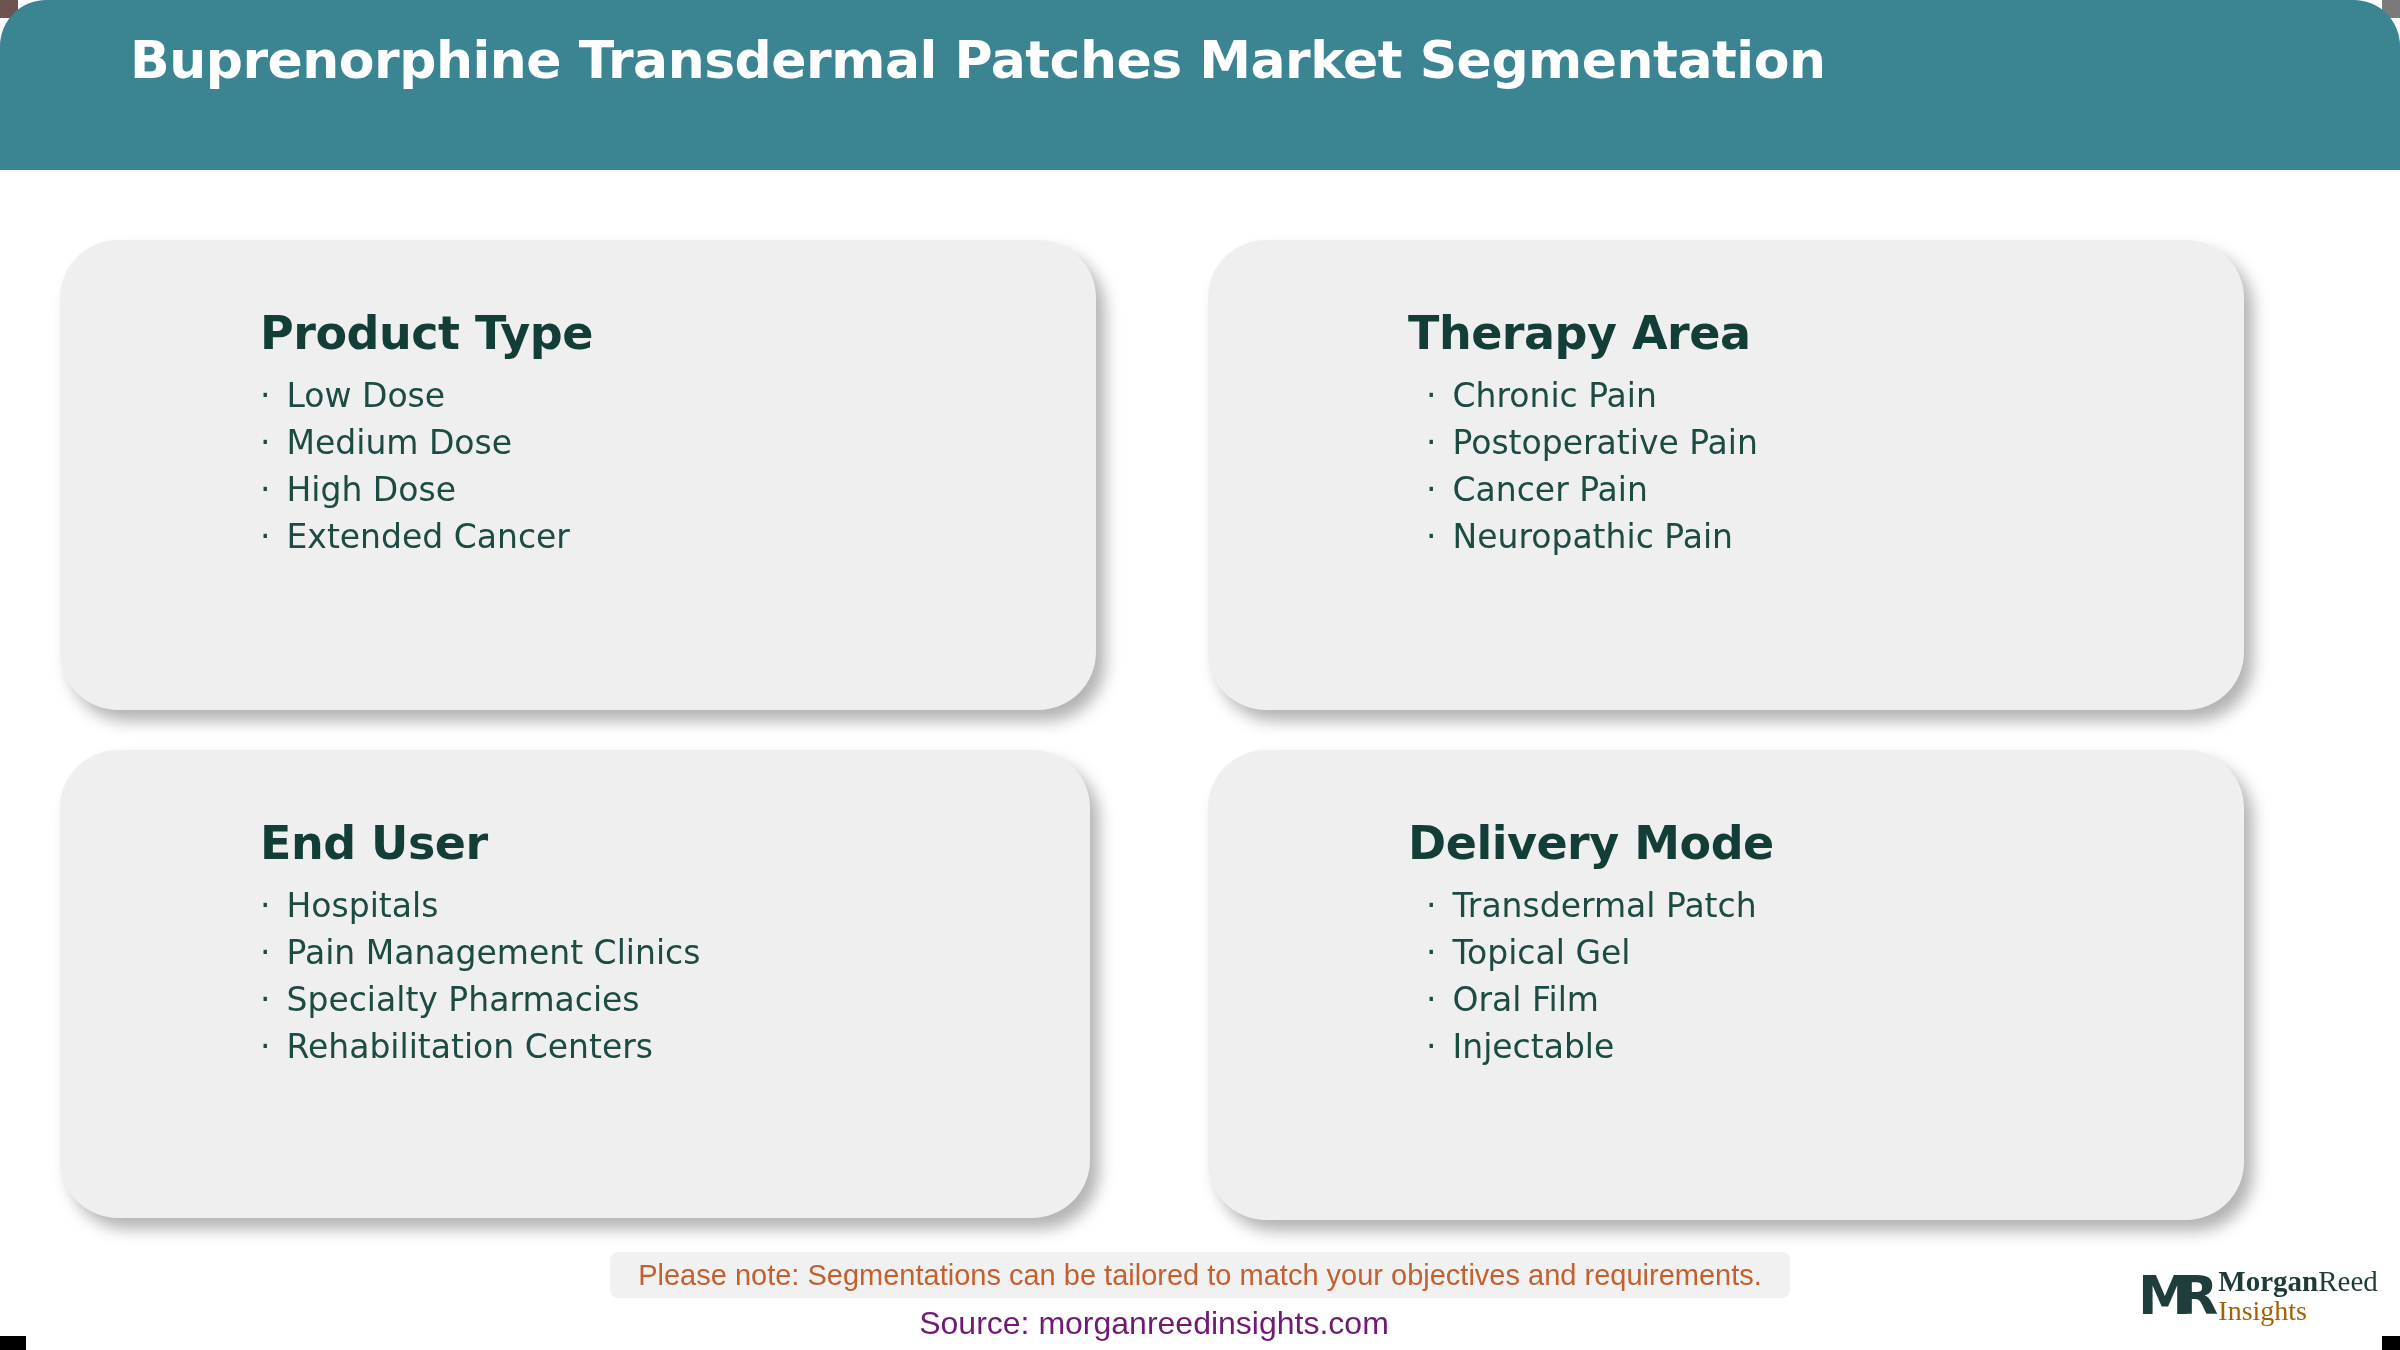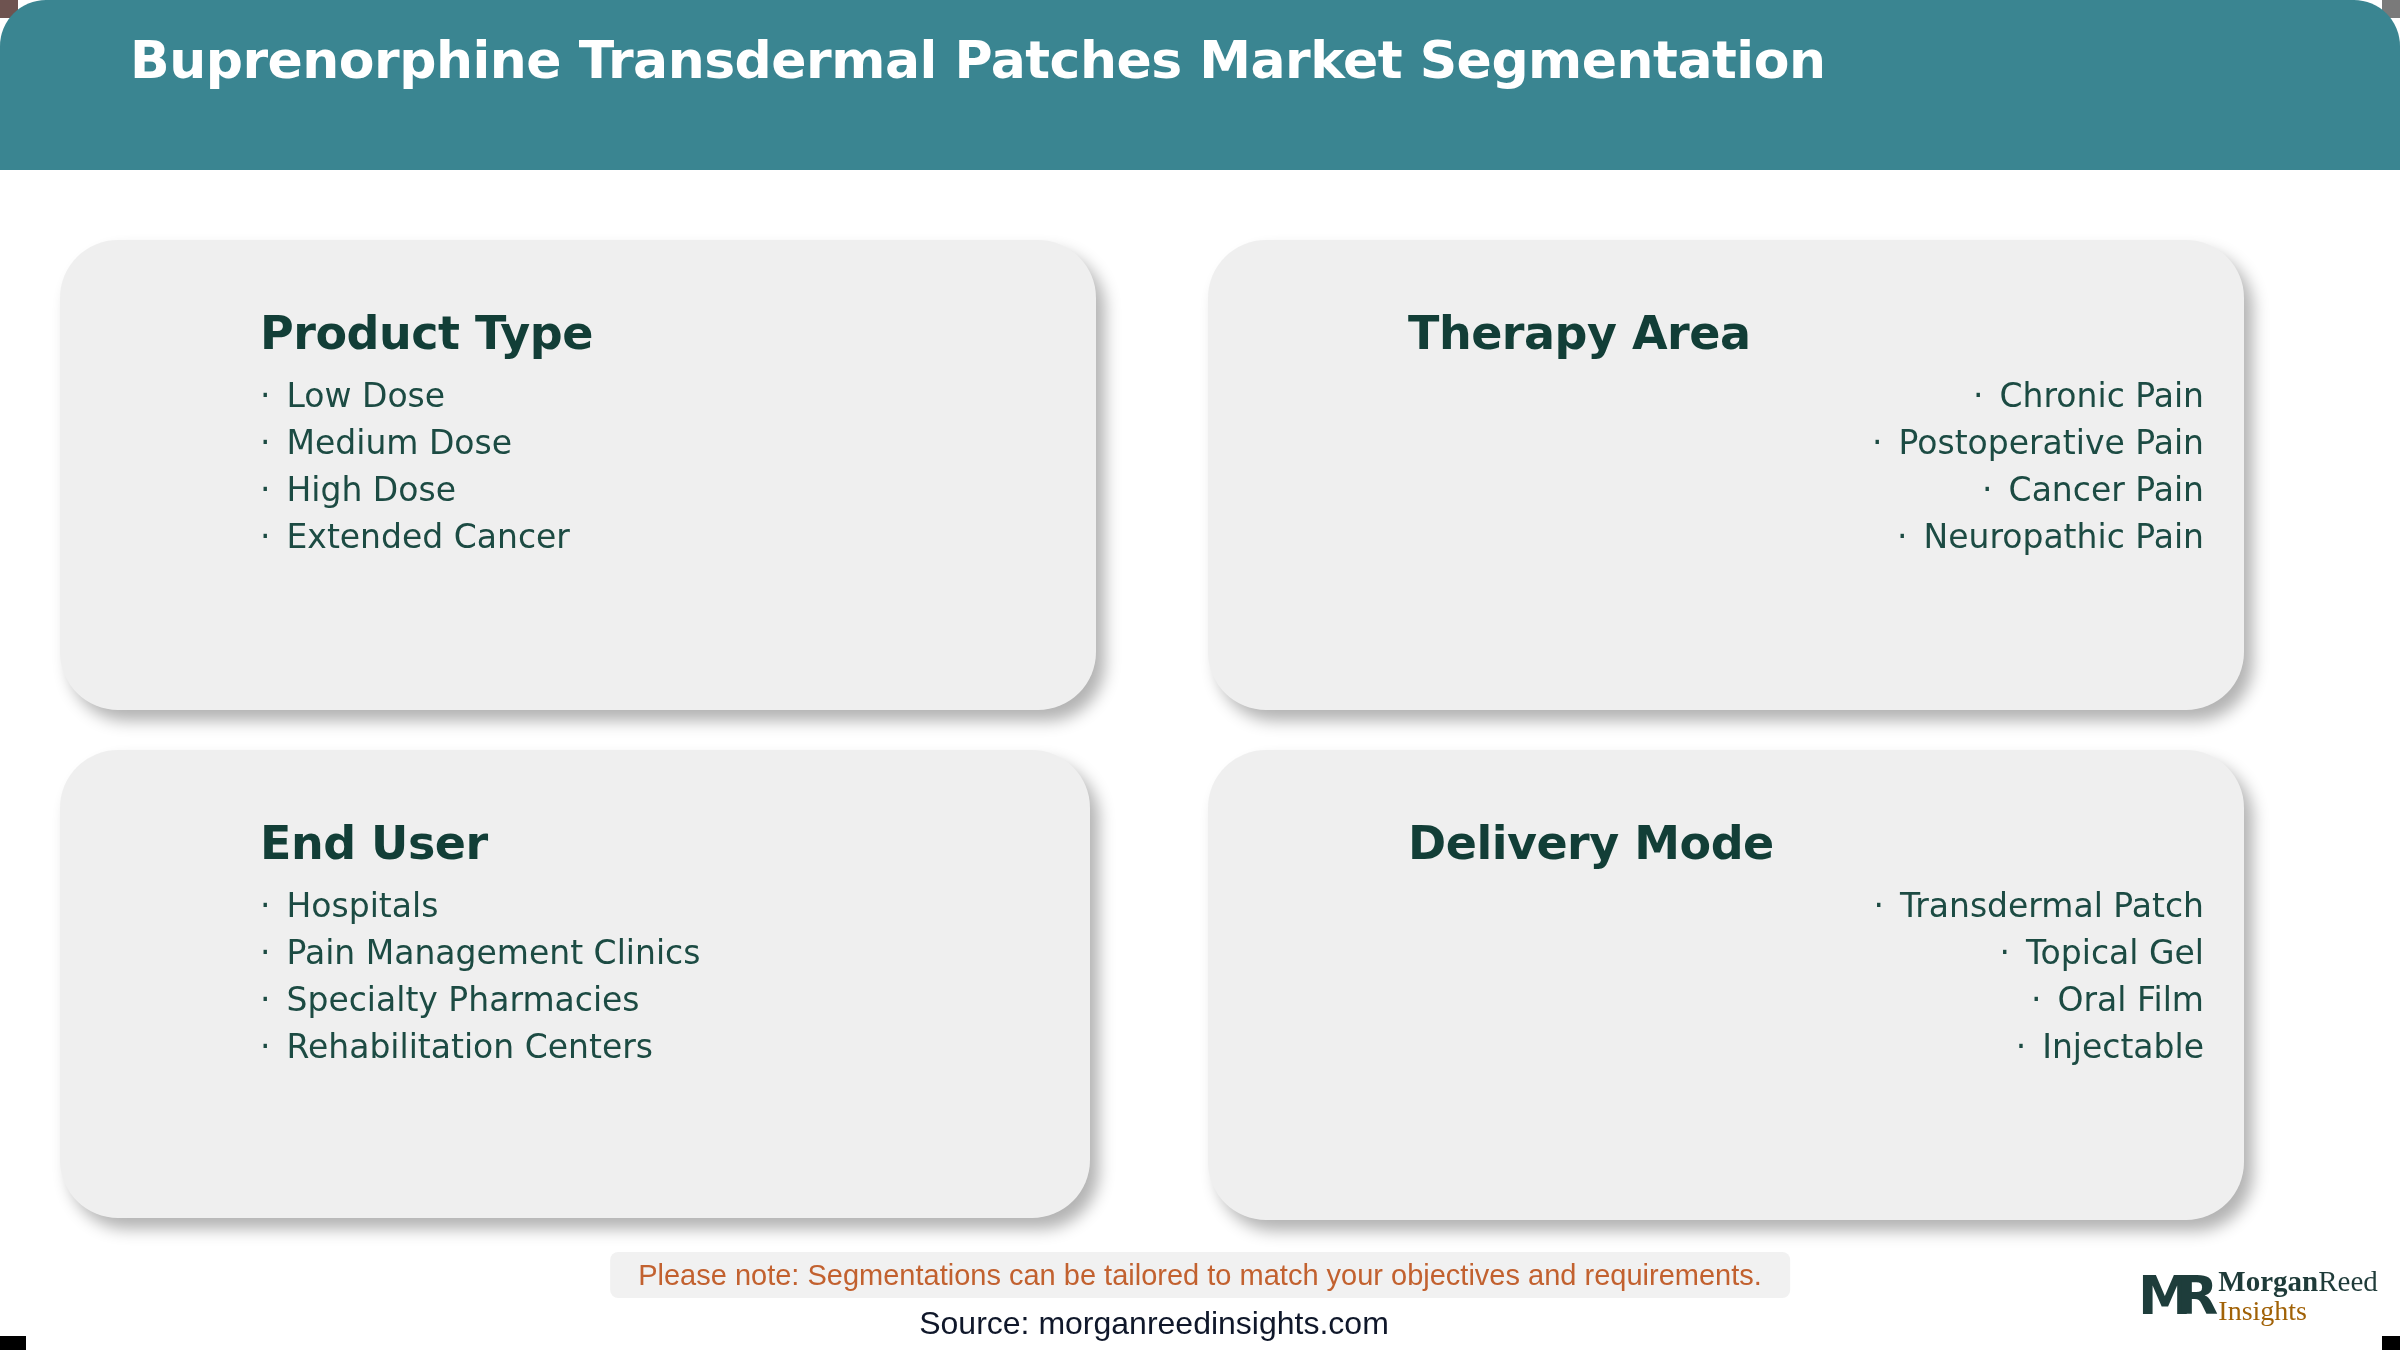--- a/index.html
+++ b/index.html
@@ -52,21 +52,21 @@
     margin: 0 0 12px 0;
     font-size: 46px;
     font-weight: bold;
     letter-spacing: -0.5px;
     color: #123E37;
   }
   .card ul {
     list-style: none;
     margin: 0; padding: 0;
   }
-  .card.c2 ul, .card.c4 ul { padding-left: 18px; text-align: right; }
+  .card.c2 ul, .card.c4 ul { padding-left: 18px; }
   .card li {
     font-size: 33px;
     line-height: 47px;
     color: #1C4B43;
     white-space: nowrap;
   }
   .card li .dot {
     display: inline-block;
     margin-right: 16px;
   }
@@ -88,21 +88,21 @@
   }
 
   .source {
     position: absolute;
     top: 1305px;
     left: 0;
     width: 2308px;
     text-align: center;
     font-family: "Liberation Sans", sans-serif;
     font-size: 32px;
-    color: #0f172a;
+    color: #701a75;
   }
 
   .logo {
     position: absolute;
     left: 2138px;
     top: 1266px;
     display: flex;
     align-items: center;
   }
   .logo-mark {

